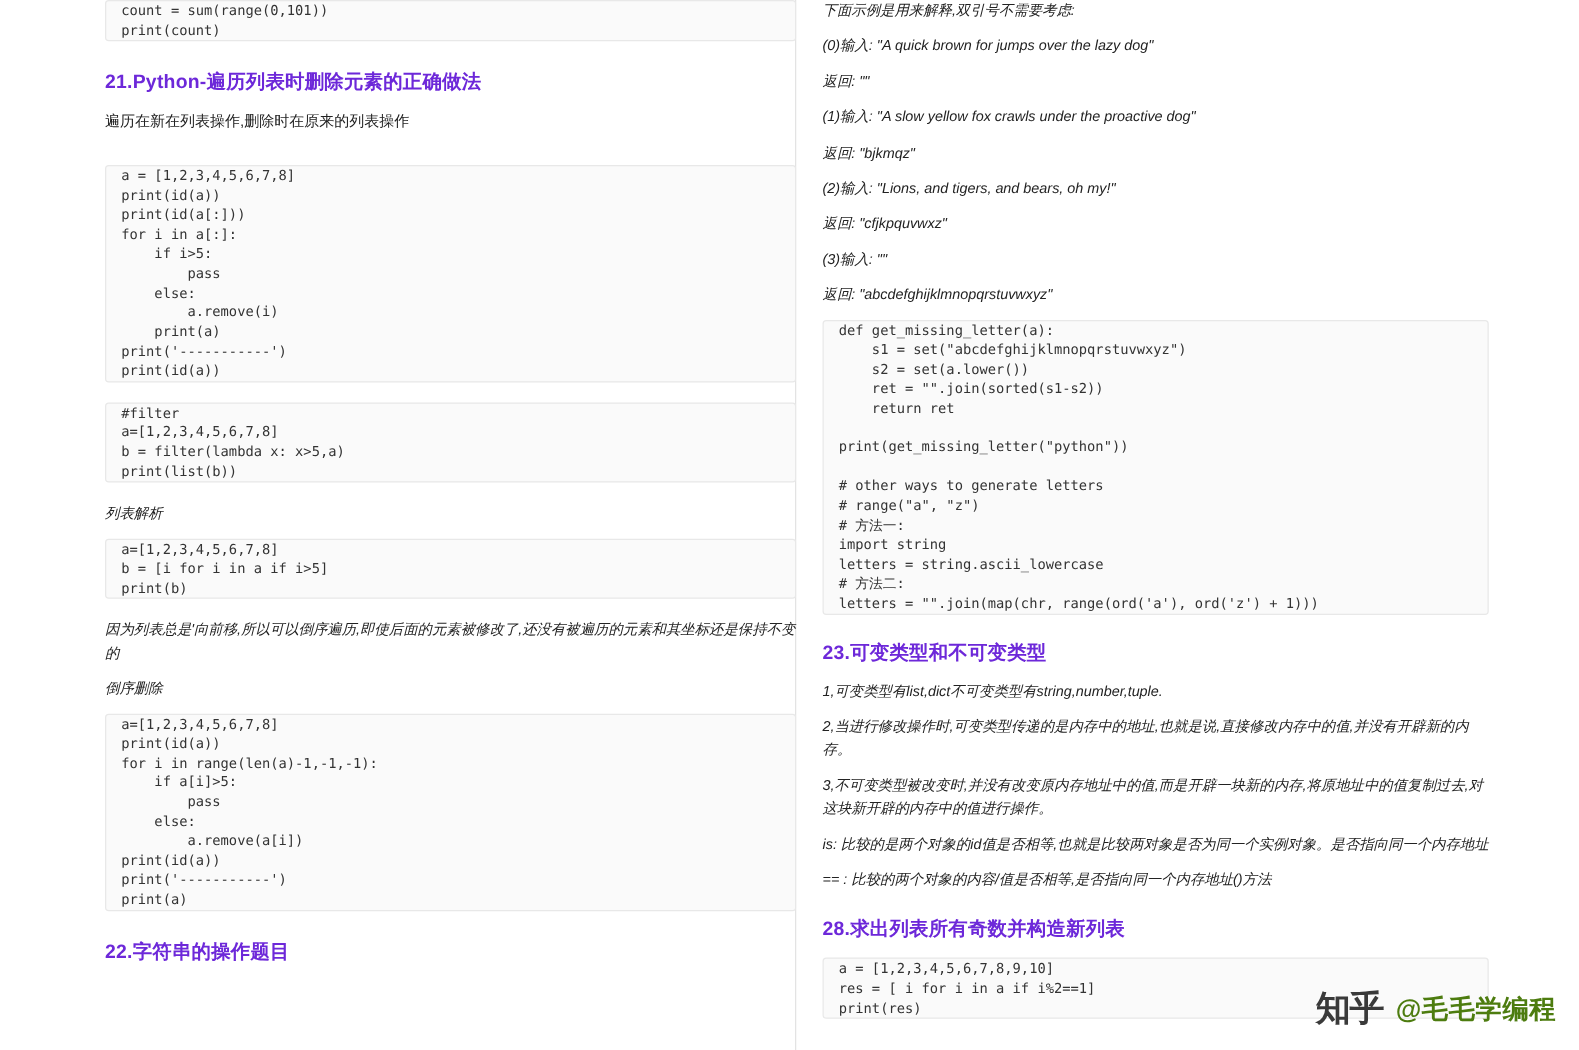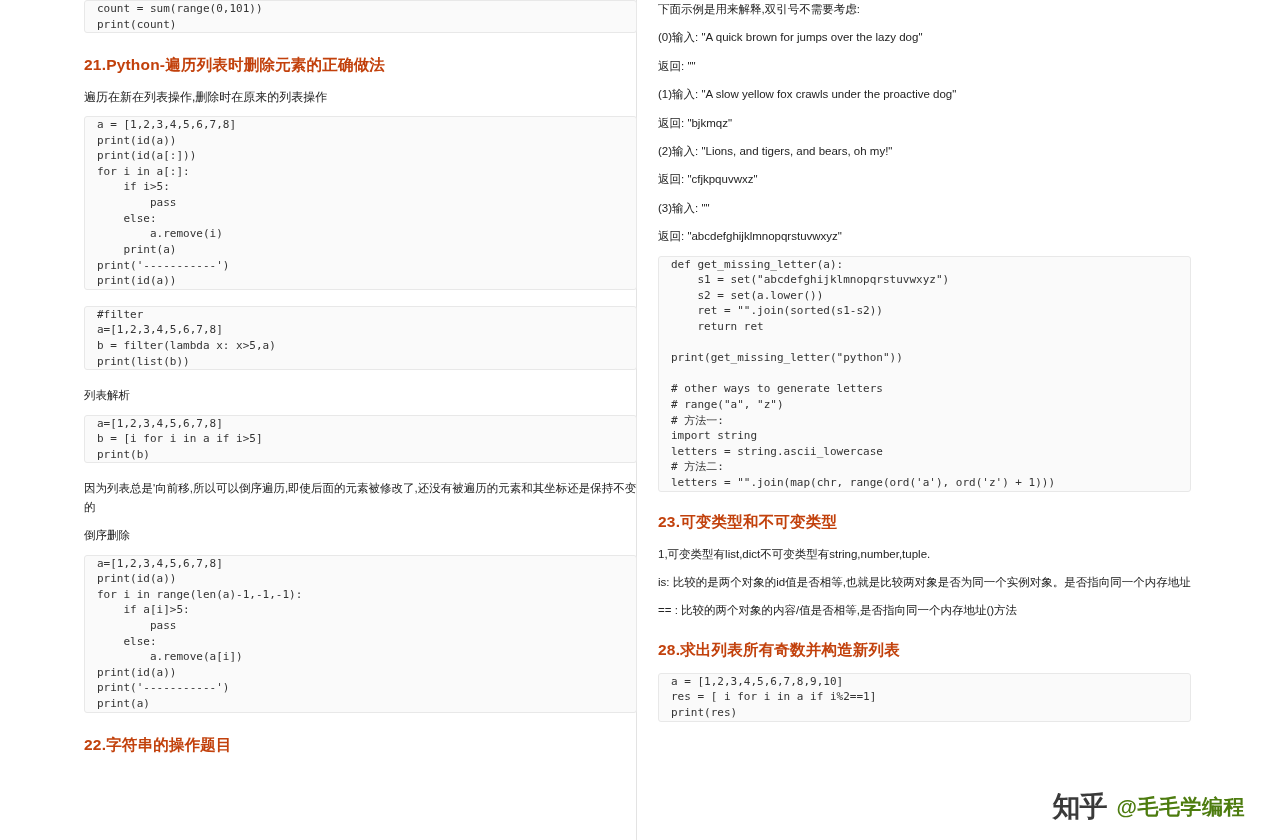--- a/index.html
+++ b/index.html
@@ -25,37 +25,38 @@
   .col-right { width: 626px; padding: 0 72px 0 21px; }
   .divider {
     position: absolute;
     left: 636px; top: 0;
     width: 1px; height: 840px;
     background: #e3e3e3;
   }
   h2.sec {
     font-size: 15.5px;
     font-weight: bold;
-    color: #c2410c;
+    color: #6d28d9;
     margin: 22px 0 12px 0;
     letter-spacing: 0.2px;
   }
   .col-right h2.sec { margin: 20px 0 12px 0; }
   p.txt {
     font-size: 12px;
     line-height: 1.65;
     color: #222;
     margin: 0 0 12px 0;
   }
-  p.txt.tight { margin-bottom: 8px; }
+  p.txt.tight { margin-bottom: 24px; }
   p.small {
     font-size: 11.5px;
     line-height: 1.6;
     color: #222;
     margin: 0 0 10px 0;
+    font-style: italic;
   }
   .code {
     background: #fafafa;
     border: 1px solid #e8e8e8;
     border-radius: 3px;
     padding: 0 12px;
     margin: 0 0 16px 0;
     font-family: "DejaVu Sans Mono", "Liberation Mono", monospace;
     font-size: 11px;
     line-height: 1.42;
@@ -163,20 +164,22 @@
 # other ways to generate letters
 # range("a", "z")
 # 方法一:
 import string
 letters = string.ascii_lowercase
 # 方法二:
 letters = "".join(map(chr, range(ord('a'), ord('z') + 1)))</div>
 
     <h2 class="sec">23.可变类型和不可变类型</h2>
     <p class="small">1,可变类型有list,dict不可变类型有string,number,tuple.</p>
+    <p class="small">2,当进行修改操作时,可变类型传递的是内存中的地址,也就是说,直接修改内存中的值,并没有开辟新的内存。</p>
+    <p class="small">3,不可变类型被改变时,并没有改变原内存地址中的值,而是开辟一块新的内存,将原地址中的值复制过去,对这块新开辟的内存中的值进行操作。</p>
 
     <p class="small">is: 比较的是两个对象的id值是否相等,也就是比较两对象是否为同一个实例对象。是否指向同一个内存地址</p>
     <p class="small">== : 比较的两个对象的内容/值是否相等,是否指向同一个内存地址()方法</p>
 
     <h2 class="sec">28.求出列表所有奇数并构造新列表</h2>
     <div class="code">a = [1,2,3,4,5,6,7,8,9,10]
 res = [ i for i in a if i%2==1]
 print(res)</div>
 
   </div>

